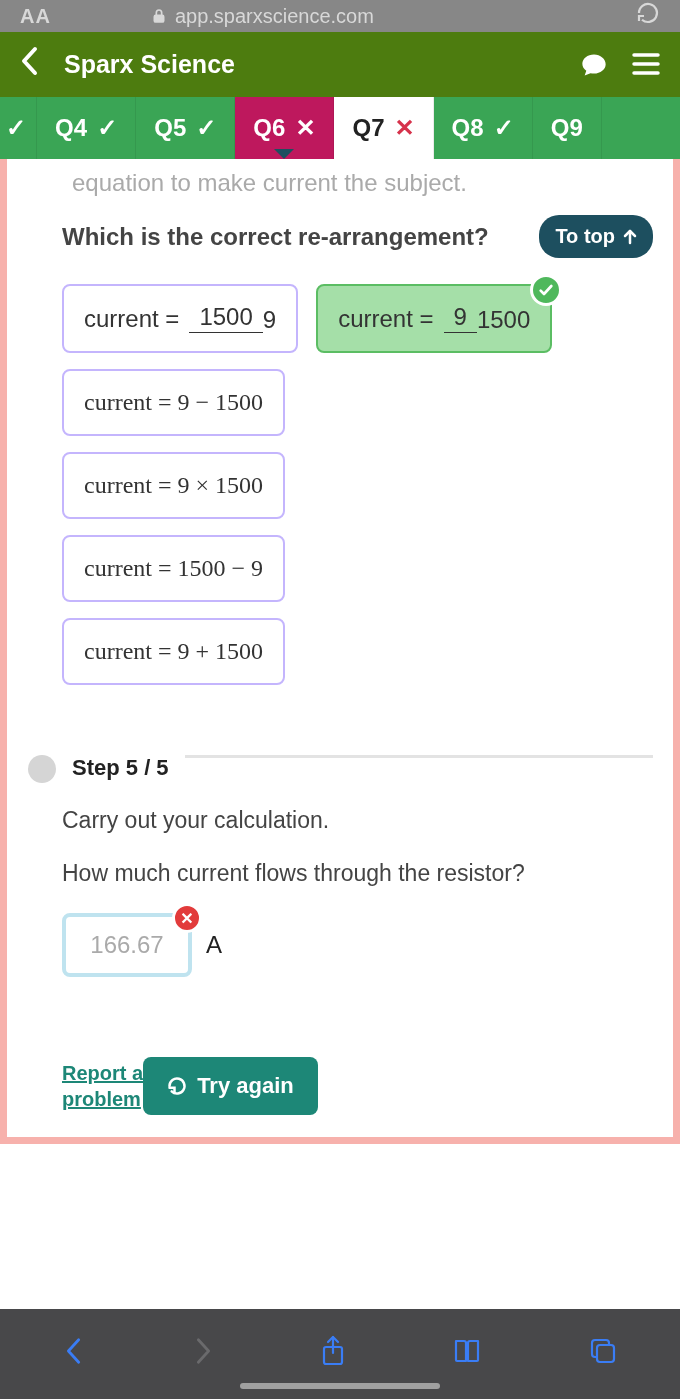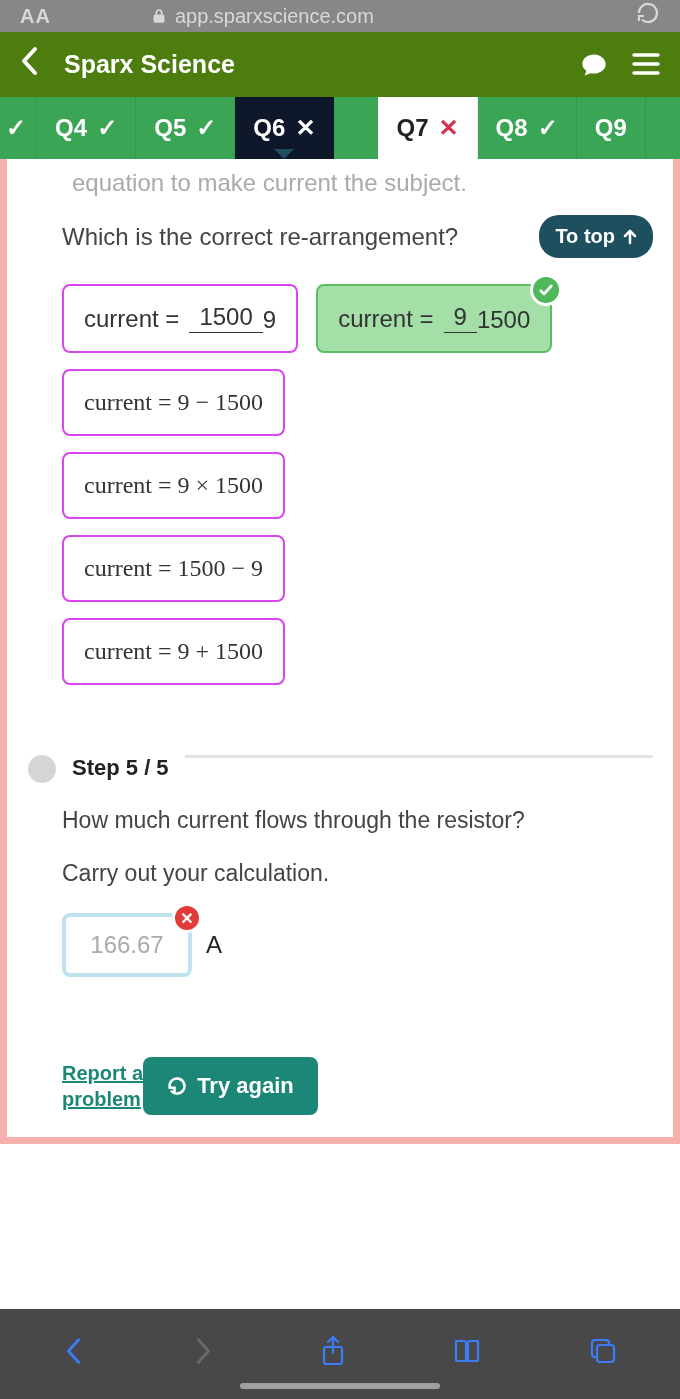--- a/index.html
+++ b/index.html
@@ -12,37 +12,37 @@
 
   .app-header { height: 65px; background: #4d7c0f; display: flex; align-items: center; padding: 0 20px; color: #fff; }
   .app-header .back { font-size: 34px; font-weight: 300; margin-right: 24px; }
   .app-header .title { font-size: 25px; font-weight: 700; flex: 1; }
   .app-header .chat { width: 28px; height: 28px; margin-right: 24px; }
   .app-header .menu { font-size: 30px; }
 
   .q-tabs { height: 62px; background: #3aa555; display: flex; align-items: stretch; color: #fff; font-size: 24px; font-weight: 700; }
   .q-tab { display: flex; align-items: center; justify-content: center; gap: 10px; padding: 0 18px; border-right: 1px solid rgba(0,0,0,0.08); position: relative; }
   .q-tab.first-check { padding: 0 10px 0 6px; }
-  .q-tab.active-q6 { background: #0f172a; }
-  .q-tab.active-q7 { background: #fff; color: #222; margin-left: 44px; }
+  .q-tab.active-q6 { background: #be185d; }
+  .q-tab.active-q7 { background: #fff; color: #222; }
   .q-tab .cross { color: #d6324b; font-weight: 900; }
   .q-tab .check { color: #fff; }
   .q-tab.active-q6::after { content: ""; position: absolute; bottom: -10px; left: 50%; transform: translateX(-50%); border: 10px solid transparent; border-top-color: #1d4f5f; }
 
   .content-wrap { border: 7px solid #f7b1ac; border-top: none; margin: 0; padding: 10px 0 0 0; background: #fff; }
 
   .inner { padding: 0 20px 20px 55px; position: relative; }
   .cut-text { color: #aaa; font-size: 24px; margin: 0 0 18px 10px; }
   .prompt-row { display: flex; align-items: center; gap: 14px; margin-bottom: 26px; }
-  .prompt { color: #444; font-size: 24px; flex: 1; }
+  .prompt { color: #444; font-size: 24px; flex: 1; font-weight: bold; }
   .totop { background: #1d4f5f; color: #fff; border-radius: 20px; padding: 10px 16px; font-size: 20px; font-weight: 700; display: flex; align-items: center; gap: 8px; }
 
   .options { display: flex; flex-direction: column; gap: 16px; }
   .opt-row { display: flex; gap: 18px; }
-  .opt { background: #fff; border: 2px solid #d946ef; border-radius: 8px; padding: 18px 20px; font-family: Georgia, "Times New Roman", serif; font-size: 24px; color: #333; display: flex; align-items: center; gap: 10px; position: relative; width: fit-content; }
+  .opt { background: #fff; border: 2px solid #c4b5fd; border-radius: 8px; padding: 18px 20px; font-family: Georgia, "Times New Roman", serif; font-size: 24px; color: #333; display: flex; align-items: center; gap: 10px; position: relative; width: fit-content; }
   .opt.correct { background: #a5dfa8; border-color: #5bbd63; }
   .badge { position: absolute; top: -12px; right: -12px; width: 32px; height: 32px; border-radius: 50%; background: #4fb85c; display: flex; align-items: center; justify-content: center; color: #fff; border: 3px solid #fff; }
   .frac { display: inline-flex; flex-direction: row; align-items: center; font-size: 24px; line-height: 1.1; }
   .frac .num { border-bottom: 1.5px solid #333; padding: 0 10px 2px; }
   .frac .den { padding-top: 2px; }
 
   .step-divider { display: flex; align-items: flex-start; gap: 16px; margin: 70px 0 24px -34px; }
   .step-dot { width: 28px; height: 28px; border-radius: 50%; background: #d5d5d5; }
   .step-label { font-weight: 800; font-size: 22px; color: #222; }
   .step-line { flex: 1; height: 3px; background: #e3e3e3; }
@@ -179,22 +179,22 @@
           <div class="opt">current = 1500 − 9</div>
           <div class="opt">current = 9 + 1500</div>
         </div>
 
         <div class="step-divider">
           <div class="step-dot"></div>
           <div class="step-label">Step 5 / 5</div>
           <div class="step-line"></div>
         </div>
 
+        <div class="step-text">Carry out your calculation.</div>
         <div class="step-text">How much current flows through the resistor?</div>
-        <div class="step-text">Carry out your calculation.</div>
 
         <div class="answer-row">
           <div class="ans-box">
             <span>166.67</span>
             <span class="ans-badge">✕</span>
           </div>
           <span class="unit">A</span>
         </div>
       </div>
 

